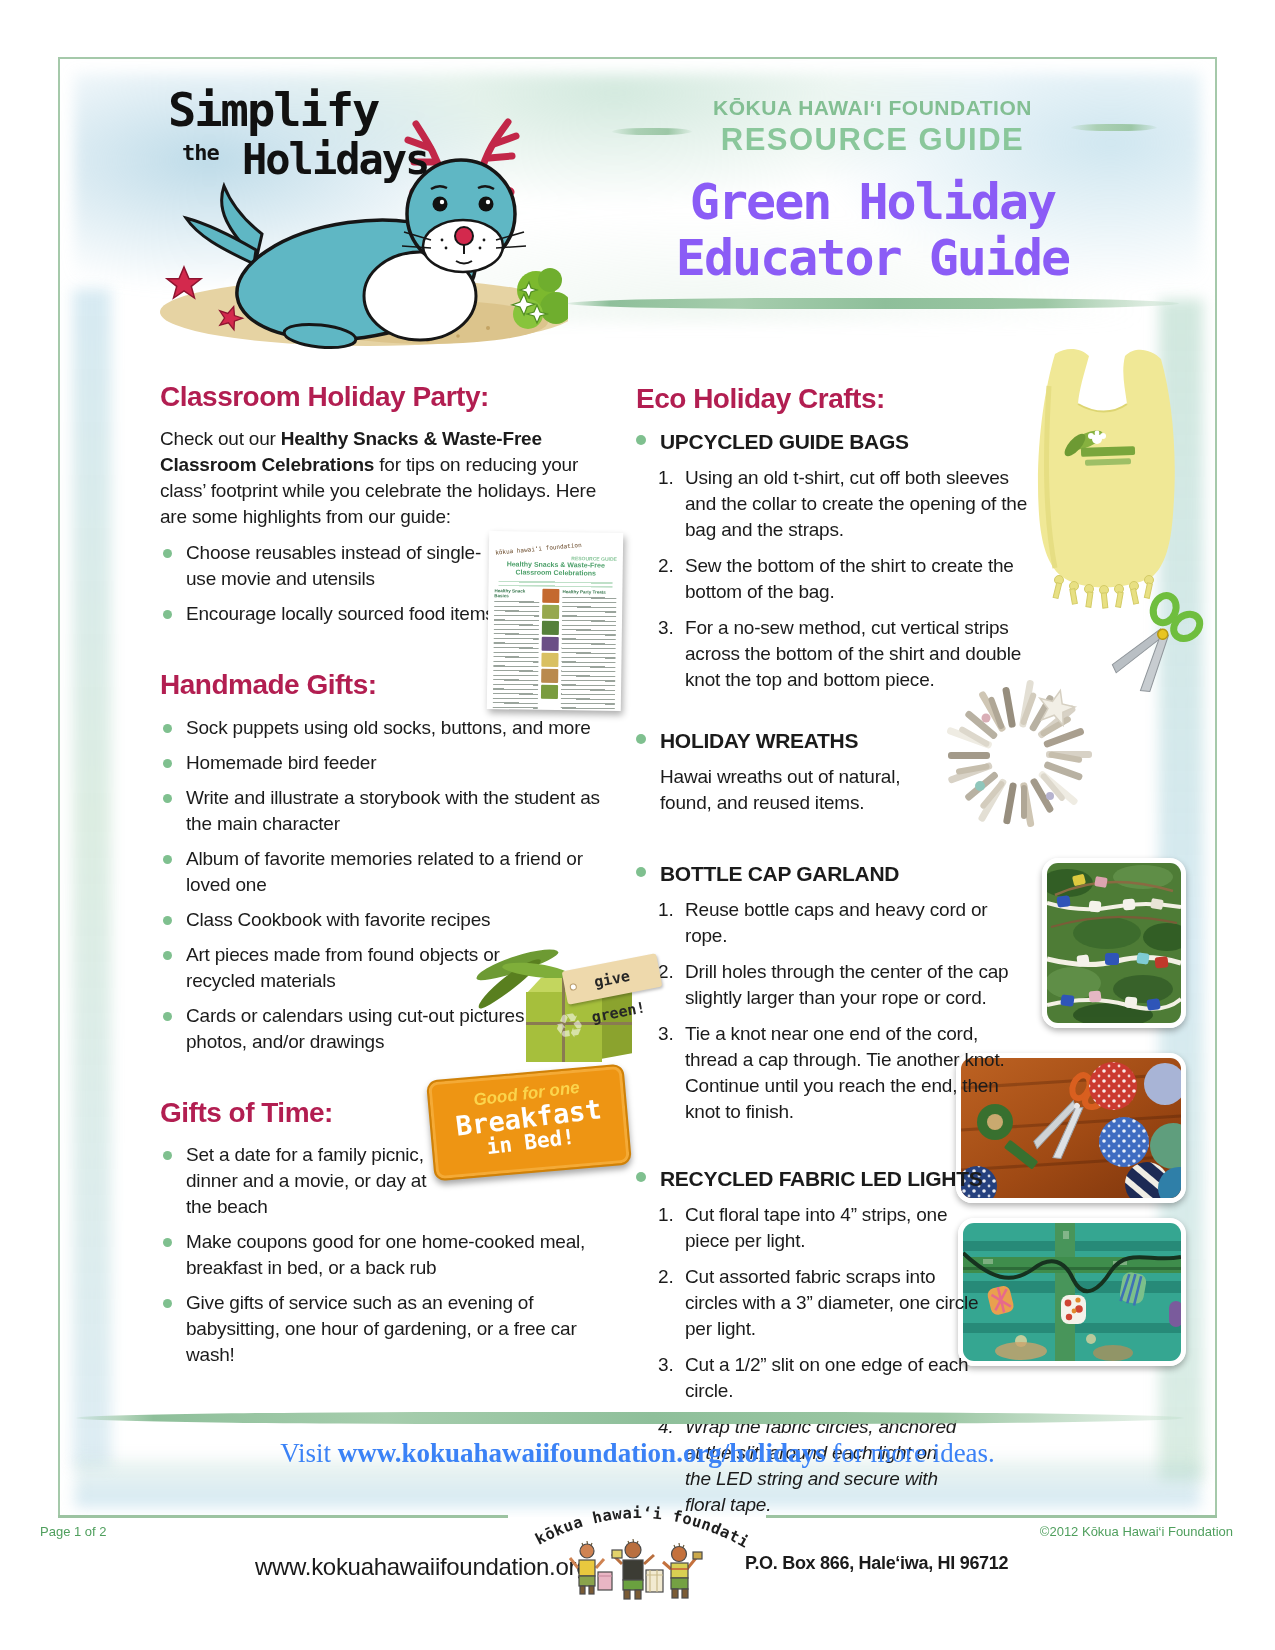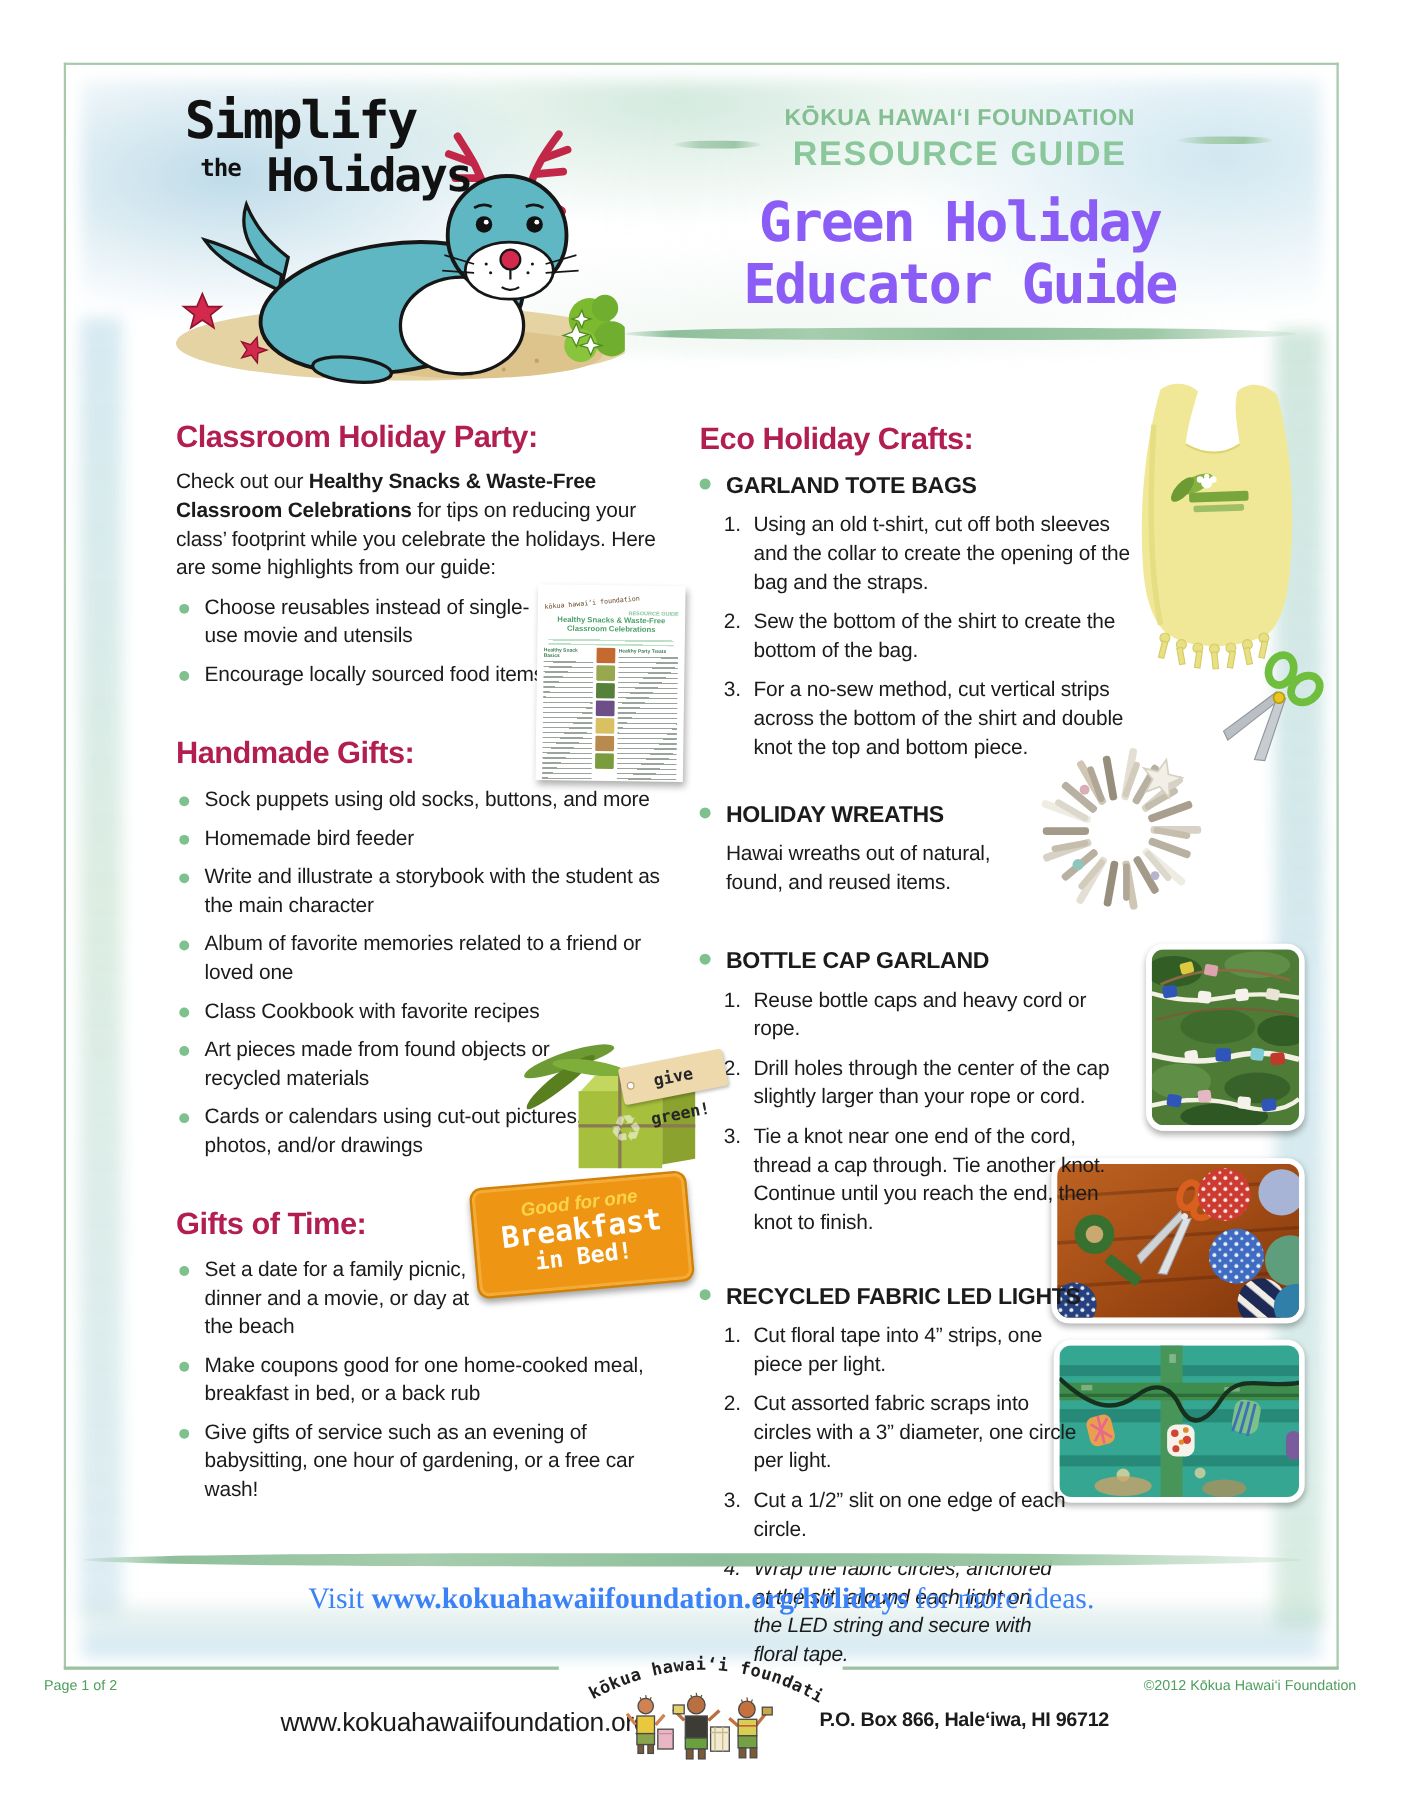--- a/index.html
+++ b/index.html
@@ -307,21 +307,21 @@
   <div class="coupon">
     <div class="c1">Good for one</div>
     <div class="c2">Breakfast</div>
     <div class="c3">in Bed!</div>
   </div>
 
   <div class="col-right body-t">
     <h2 class="sec">Eco Holiday Crafts:</h2>
 
     <div>
-      <div class="craft-title">GARLAND TOTE BAGS</div>
+      <div class="craft-title">UPCYCLED GUIDE BAGS</div>
       <ol class="steps tote-steps">
         <li>Using an old t-shirt, cut off both sleeves and the collar to create the opening of the bag and the straps.</li>
         <li>Sew the bottom of the shirt to create the bottom of the bag.</li>
         <li>For a no-sew method, cut vertical strips across the bottom of the shirt and double knot the top and bottom piece.</li>
       </ol>
     </div>
 
     <div class="craft" style="margin-top:34px">
       <div class="craft-title">HOLIDAY WREATHS</div>
       <div class="wreath-desc">Hawai wreaths out of natural, found, and reused items.</div>

